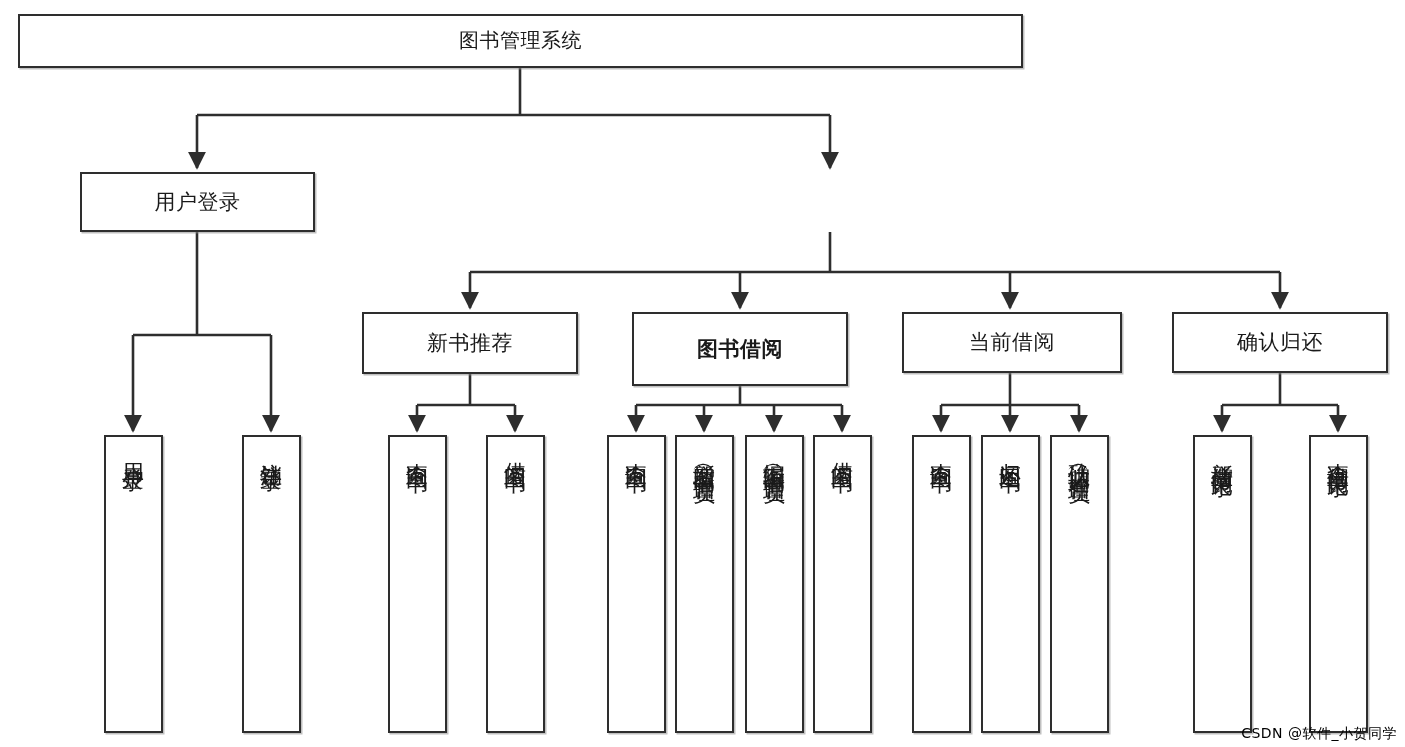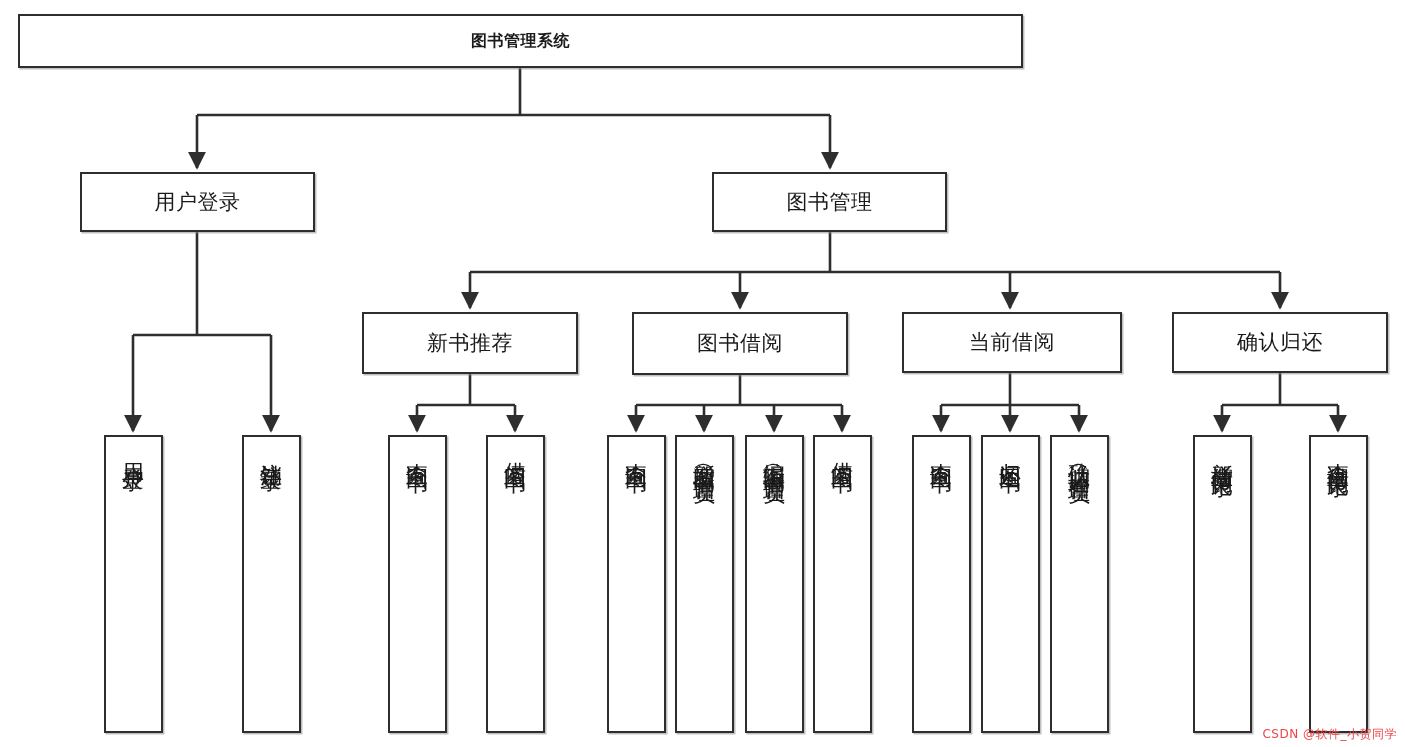--- a/index.html
+++ b/index.html
@@ -42,44 +42,43 @@
     line-height: 1.18;
     letter-spacing: 0.5px;
     white-space: pre;
   }
   
   .node.horiz .label {
     font-size: 21px;
     text-align: center;
   }
   .node.root .label {
-    font-size: 16px;
-    font-weight: bold;
+    font-size: 20px;
   }
   
   .node.vert {
     align-items: flex-start;
     justify-content: center;
     padding-top: 8px;
   }
   .node.vert .label {
     writing-mode: vertical-rl;
     text-orientation: upright;
     font-size: 22px;
     line-height: 1.05;
     letter-spacing: 3px;
     text-align: center;
     white-space: normal;
   }
   #watermark {
     position: absolute;
     right: 8px;
     bottom: 4px;
-    font-size: 12px;
-    color: #ef4444;
+    font-size: 14px;
+    color: #000000;
     letter-spacing: 0.5px;
     white-space: nowrap;
     user-select: none;
   }
 </style>
 </head>
 <body>
 
 <div id="diagram-root">
 
@@ -133,28 +132,25 @@
     </g>
   </svg>
 
   <div class="node horiz root" style="left:18px; top:14px; width:1005px; height:54px;">
     <span class="label">图书管理系统</span>
   </div>
 
   <div class="node horiz" style="left:80px; top:172px; width:235px; height:60px;">
     <span class="label">用户登录</span>
   </div>
-  <div class="node horiz" style="left:712px; top:172px; width:235px; height:60px;">
-    <span class="label">图书管理</span>
-  </div>
 
   <div class="node horiz" style="left:362px; top:312px; width:216px; height:62px;">
     <span class="label">新书推荐</span>
   </div>
-  <div class="node horiz" style="left:632px; top:312px; width:216px; height:63px;">
+  <div class="node horiz" style="left:632px; top:312px; width:216px; height:74px;font-weight:bold;">
     <span class="label">图书借阅</span>
   </div>
   <div class="node horiz" style="left:902px; top:312px; width:220px; height:61px;">
     <span class="label">当前借阅</span>
   </div>
   <div class="node horiz" style="left:1172px; top:312px; width:216px; height:61px;">
     <span class="label">确认归还</span>
   </div>
 
   <div class="node vert" style="left:104px; top:435px; width:59px; height:298px;">

